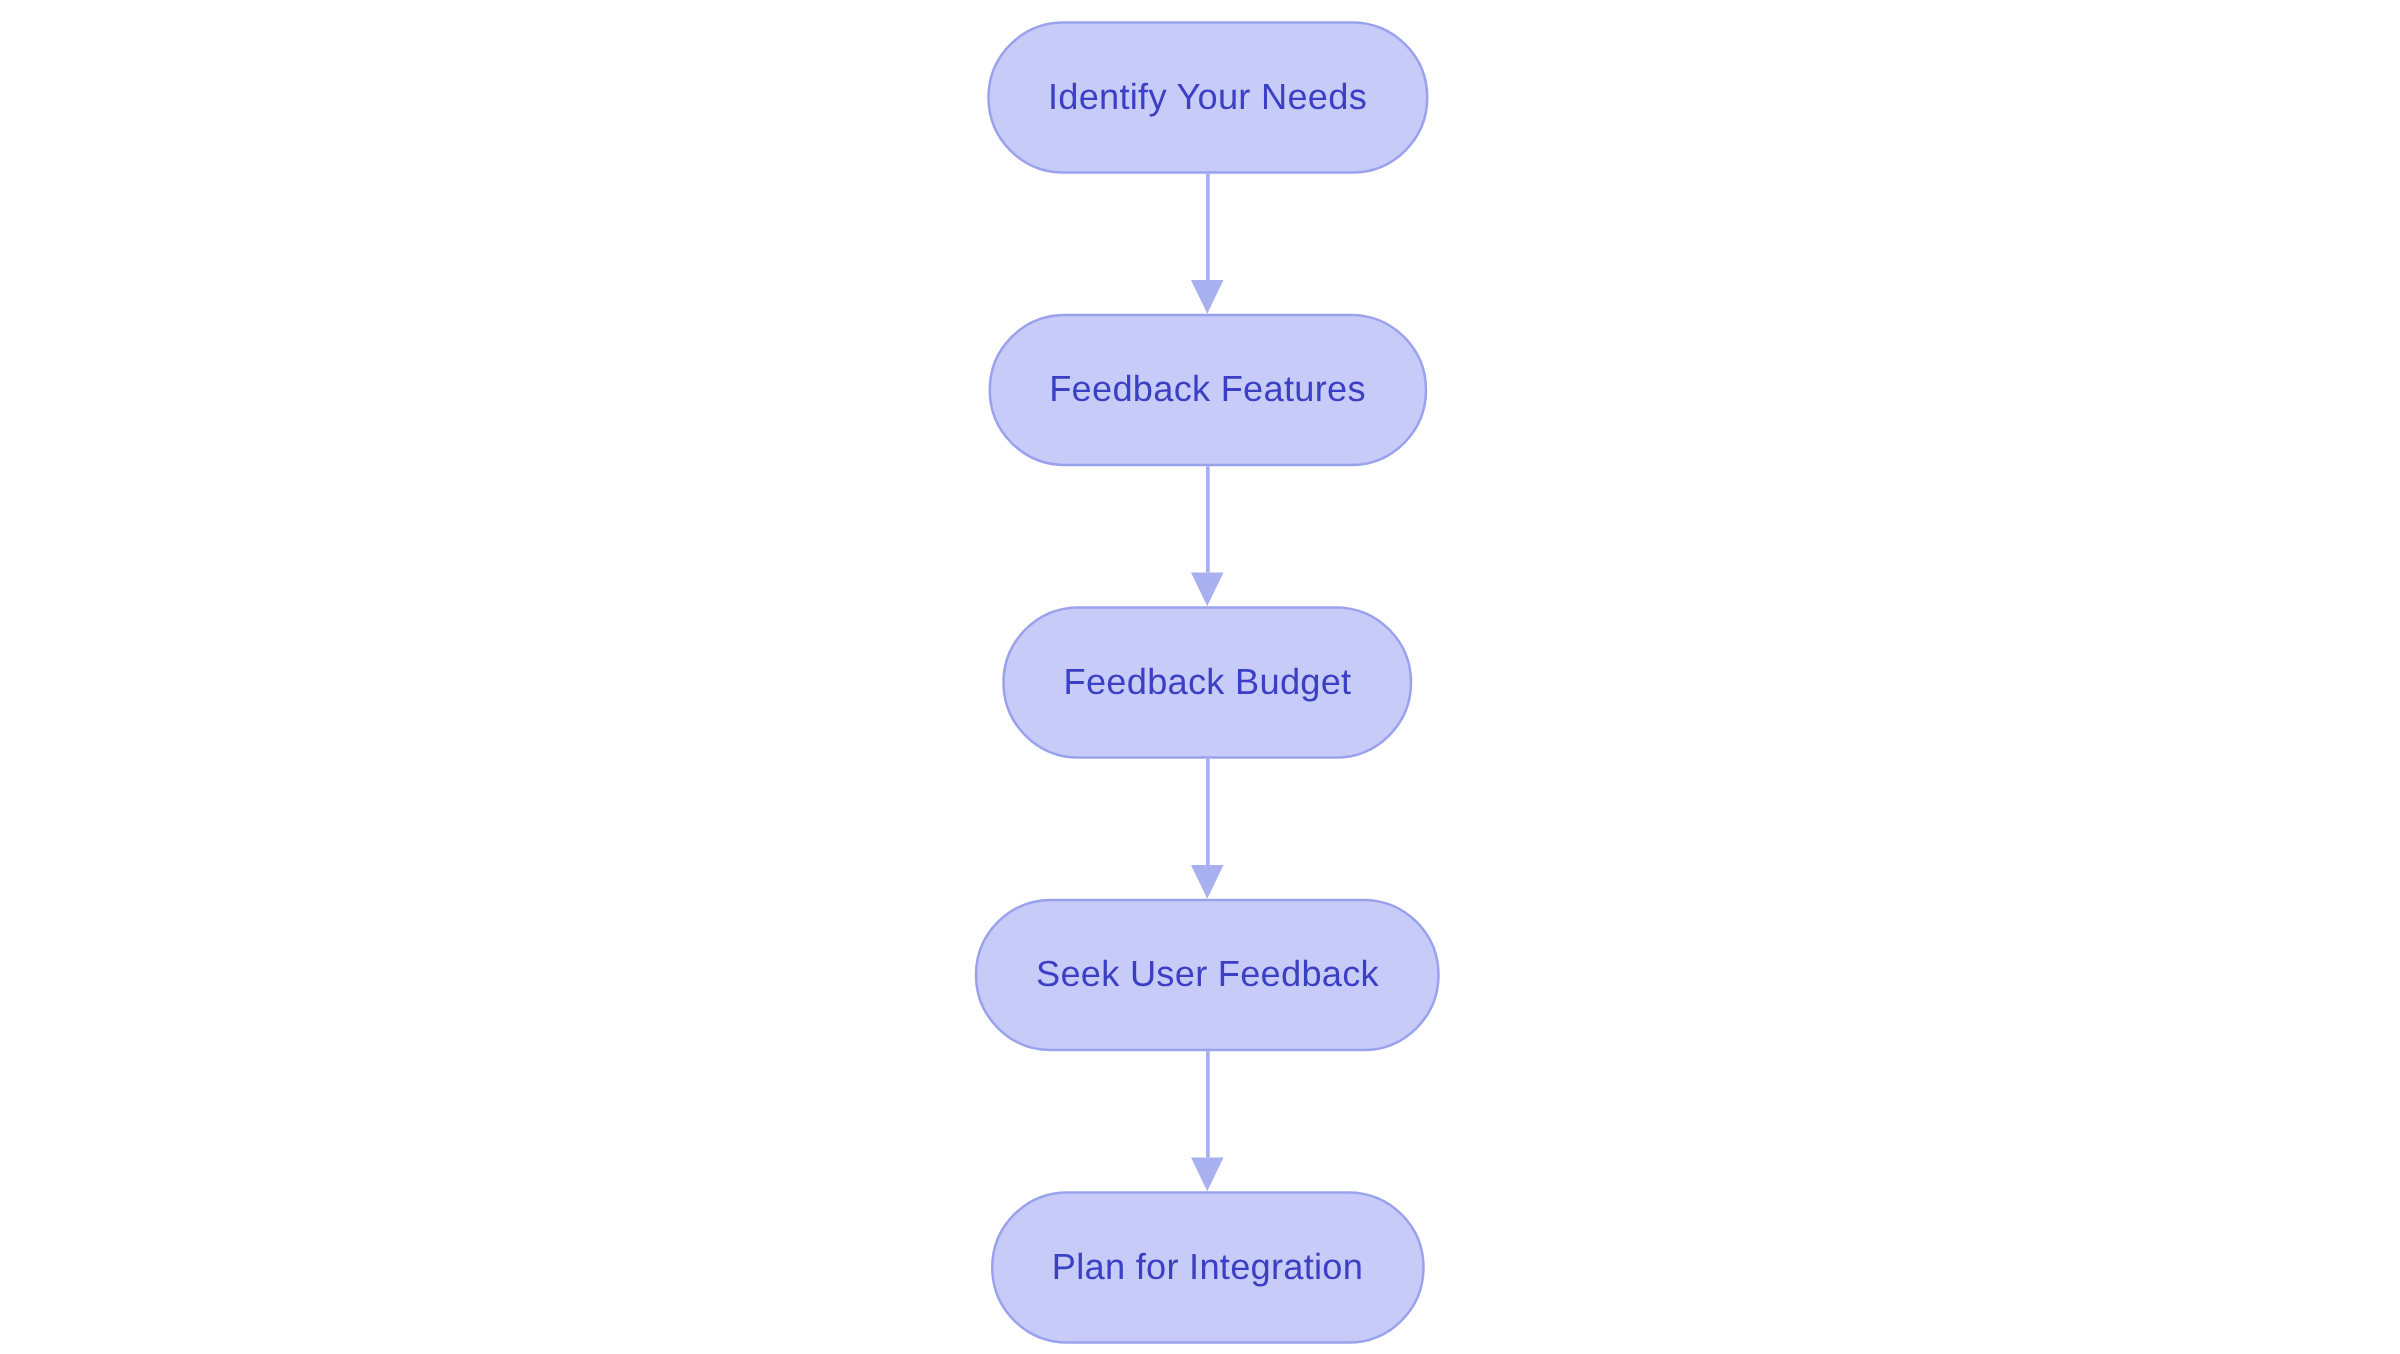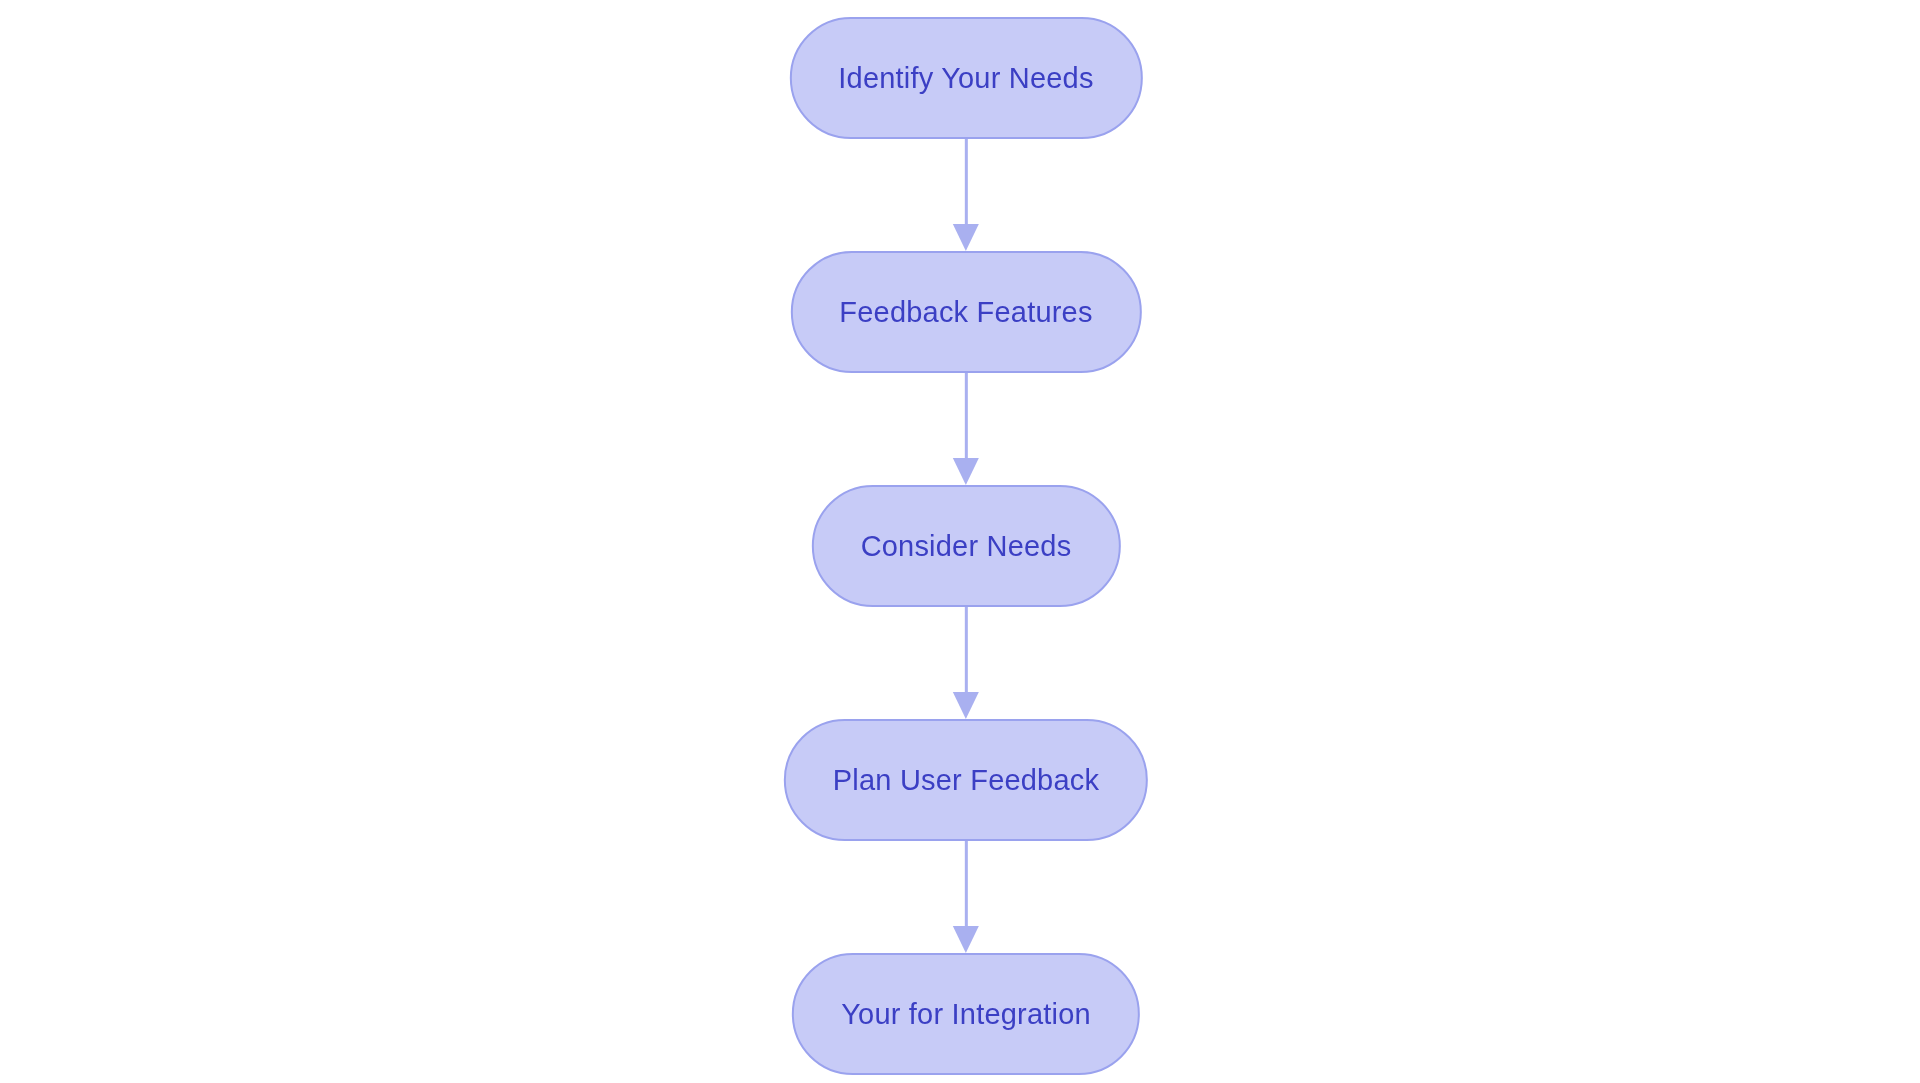--- a/index.html
+++ b/index.html
@@ -83,35 +83,35 @@
     <div class="flow-node">
       <span>Feedback Features</span>
     </div>
 
     <div class="connector">
       <div class="line"></div>
       <div class="arrowhead"></div>
     </div>
 
     <div class="flow-node">
-      <span>Consider Needs</span>
+      <span>Feedback Budget</span>
     </div>
 
     <div class="connector">
       <div class="line"></div>
       <div class="arrowhead"></div>
     </div>
 
     <div class="flow-node">
-      <span>Plan User Feedback</span>
+      <span>Seek User Feedback</span>
     </div>
 
     <div class="connector">
       <div class="line"></div>
       <div class="arrowhead"></div>
     </div>
 
     <div class="flow-node">
-      <span>Your for Integration</span>
+      <span>Plan for Integration</span>
     </div>
 
   </div>
 </div>
 
 </body></html>

